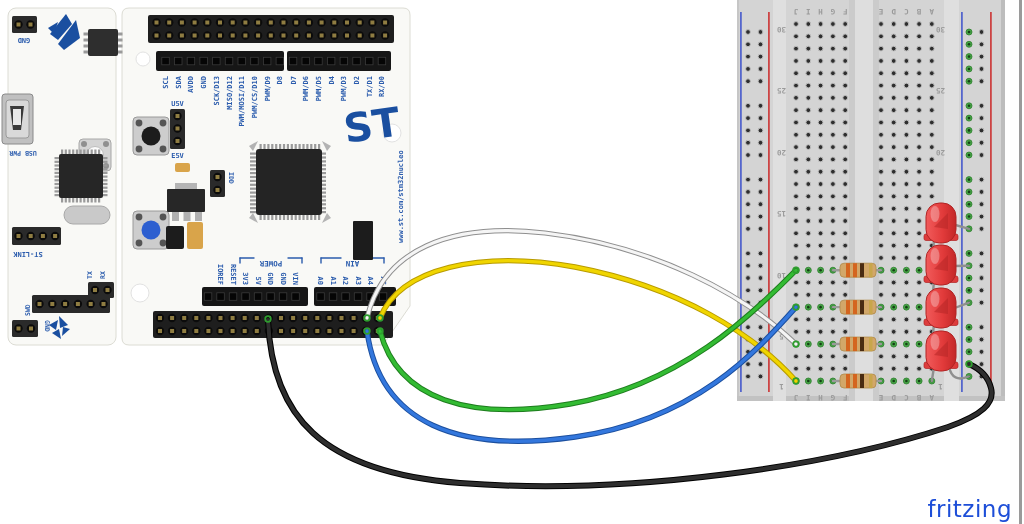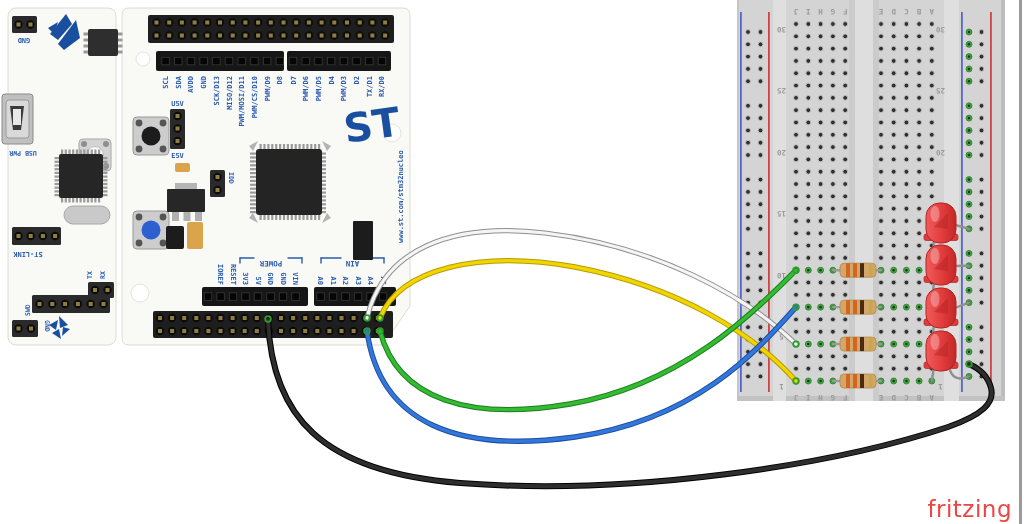--- a/index.html
+++ b/index.html
@@ -1,19 +1,19 @@
 <!DOCTYPE html>
 <html><head>
 <meta charset="utf-8">
 <style>
   html,body{margin:0;padding:0;background:#ffffff;}
   .canvas{position:relative;width:1024px;height:524px;background:#ffffff;overflow:hidden;
           font-family:"DejaVu Sans",sans-serif;}
   #scene{position:absolute;left:0;top:0;}
-  .watermark{position:absolute;right:12px;bottom:2px;font-size:23px;color:#ef4444;
+  .watermark{position:absolute;right:12px;bottom:2px;font-size:23px;color:#1d4ed8;
              letter-spacing:0.5px;font-family:"DejaVu Sans",sans-serif;}
   .right-border{position:absolute;right:2px;top:0;width:3px;height:100%;background:#9a9a9a;}
 </style>
 </head>
 <body>
 
 <div class="canvas">
   <svg id="scene" width="1024" height="524" viewBox="0 0 1024 524">
       <defs>
         <linearGradient id="ledg" x1="0" y1="0" x2="1" y2="0">

